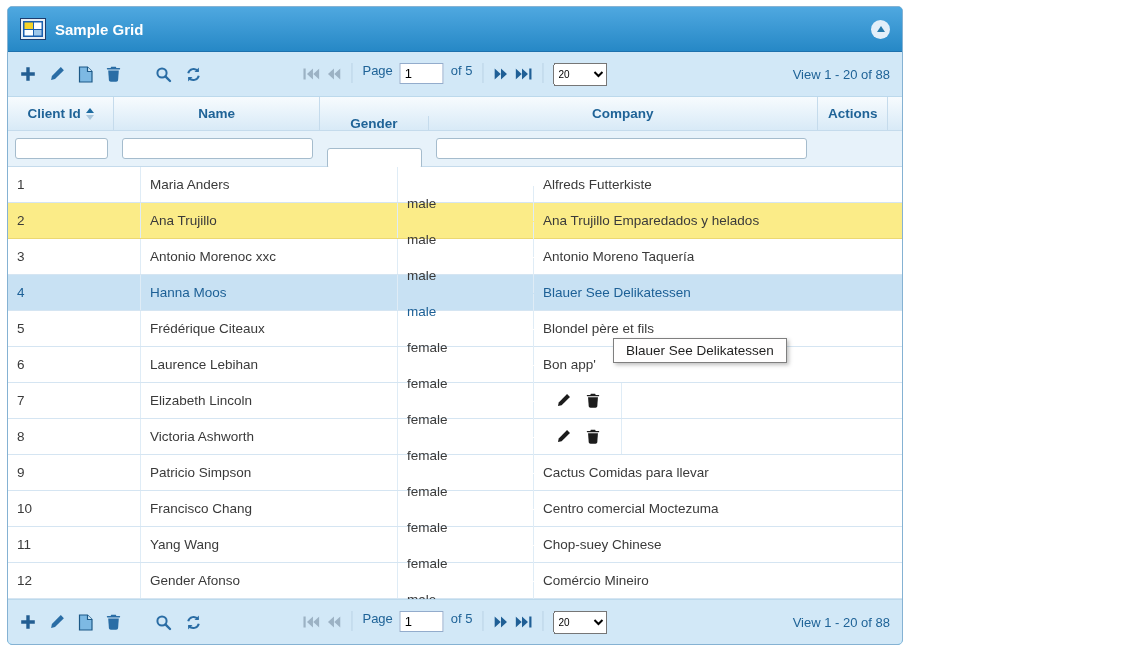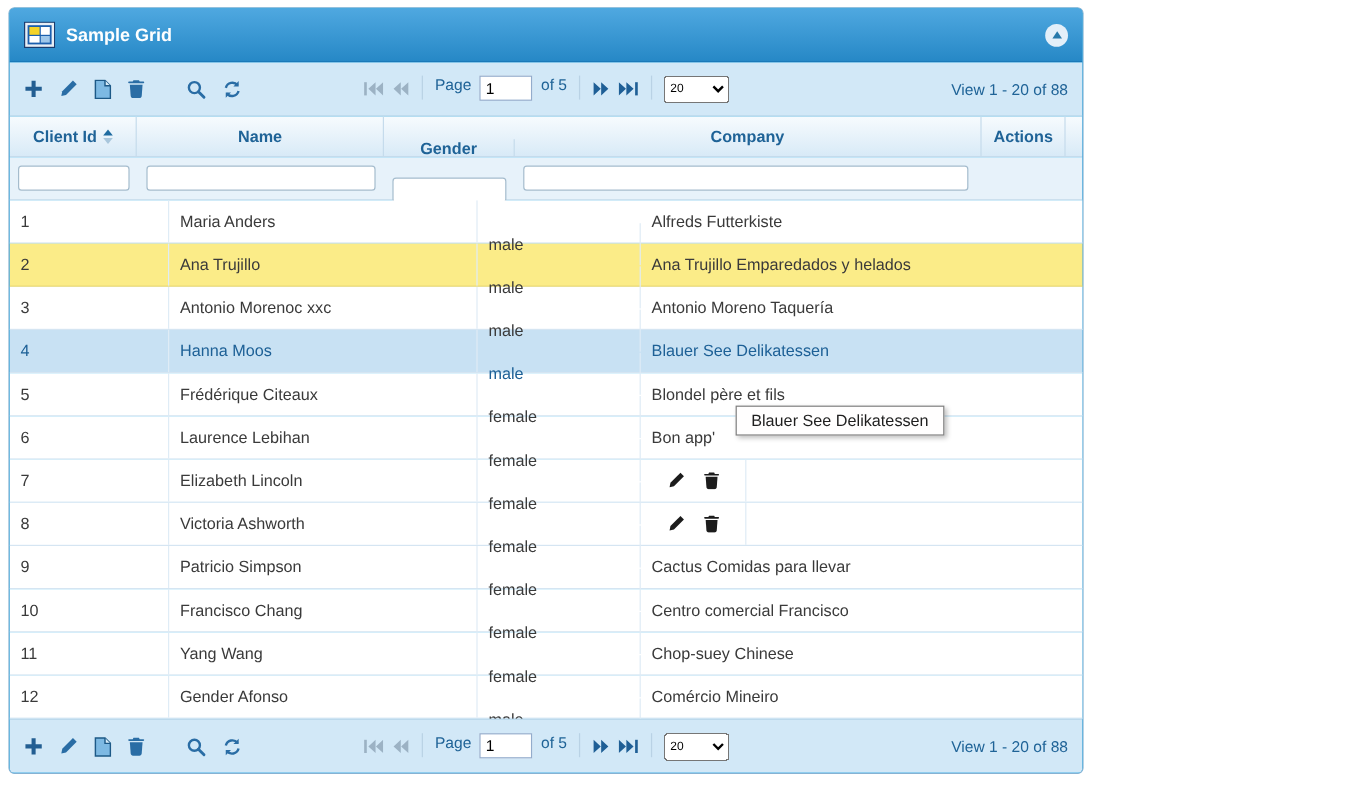--- a/index.html
+++ b/index.html
@@ -389,21 +389,21 @@
                 <path fill="currentColor" d="M5.2.8h4.6l.6 1.2h3.1c.4 0 .7.3.7.7s-.3.7-.7.7H1.5c-.4 0-.7-.3-.7-.7s.3-.7.7-.7h3.1z"></path>
                 <path fill="currentColor" d="M2.2 4.6h10.6l-.7 9.4c-.1 1-.9 1.7-1.9 1.7H4.8c-1 0-1.8-.7-1.9-1.7z"></path>
               </svg>
             </span>
         </div>
       </div>
         <div class="row">
         <div class="cell c-id">10</div>
         <div class="cell c-name">Francisco Chang</div>
         <div class="cell c-gender">female</div>
-        <div class="cell c-company">Centro comercial Francisco</div>
+        <div class="cell c-company">Centro comercial Moctezuma</div>
         <div class="cell c-actions">
           <span class="act-icon">
               <svg width="15" height="15" viewBox="0 0 16 16">
                 <path fill="currentColor" d="M11.8 1.1l3.1 3.1-8.9 8.9-3.9.8.8-3.9z"></path>
               </svg>
             </span>
           <span class="act-icon">
               <svg width="14" height="15" viewBox="0 0 15 16">
                 <path fill="currentColor" d="M5.2.8h4.6l.6 1.2h3.1c.4 0 .7.3.7.7s-.3.7-.7.7H1.5c-.4 0-.7-.3-.7-.7s.3-.7.7-.7h3.1z"></path>
                 <path fill="currentColor" d="M2.2 4.6h10.6l-.7 9.4c-.1 1-.9 1.7-1.9 1.7H4.8c-1 0-1.8-.7-1.9-1.7z"></path>

